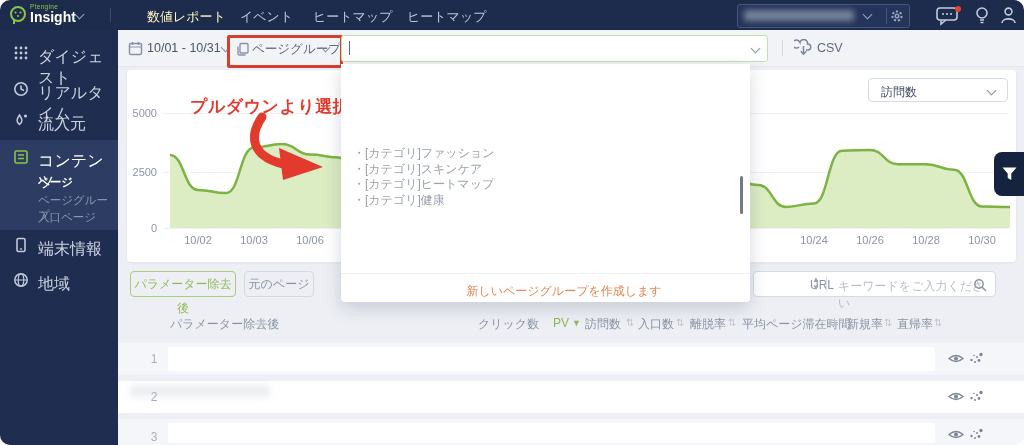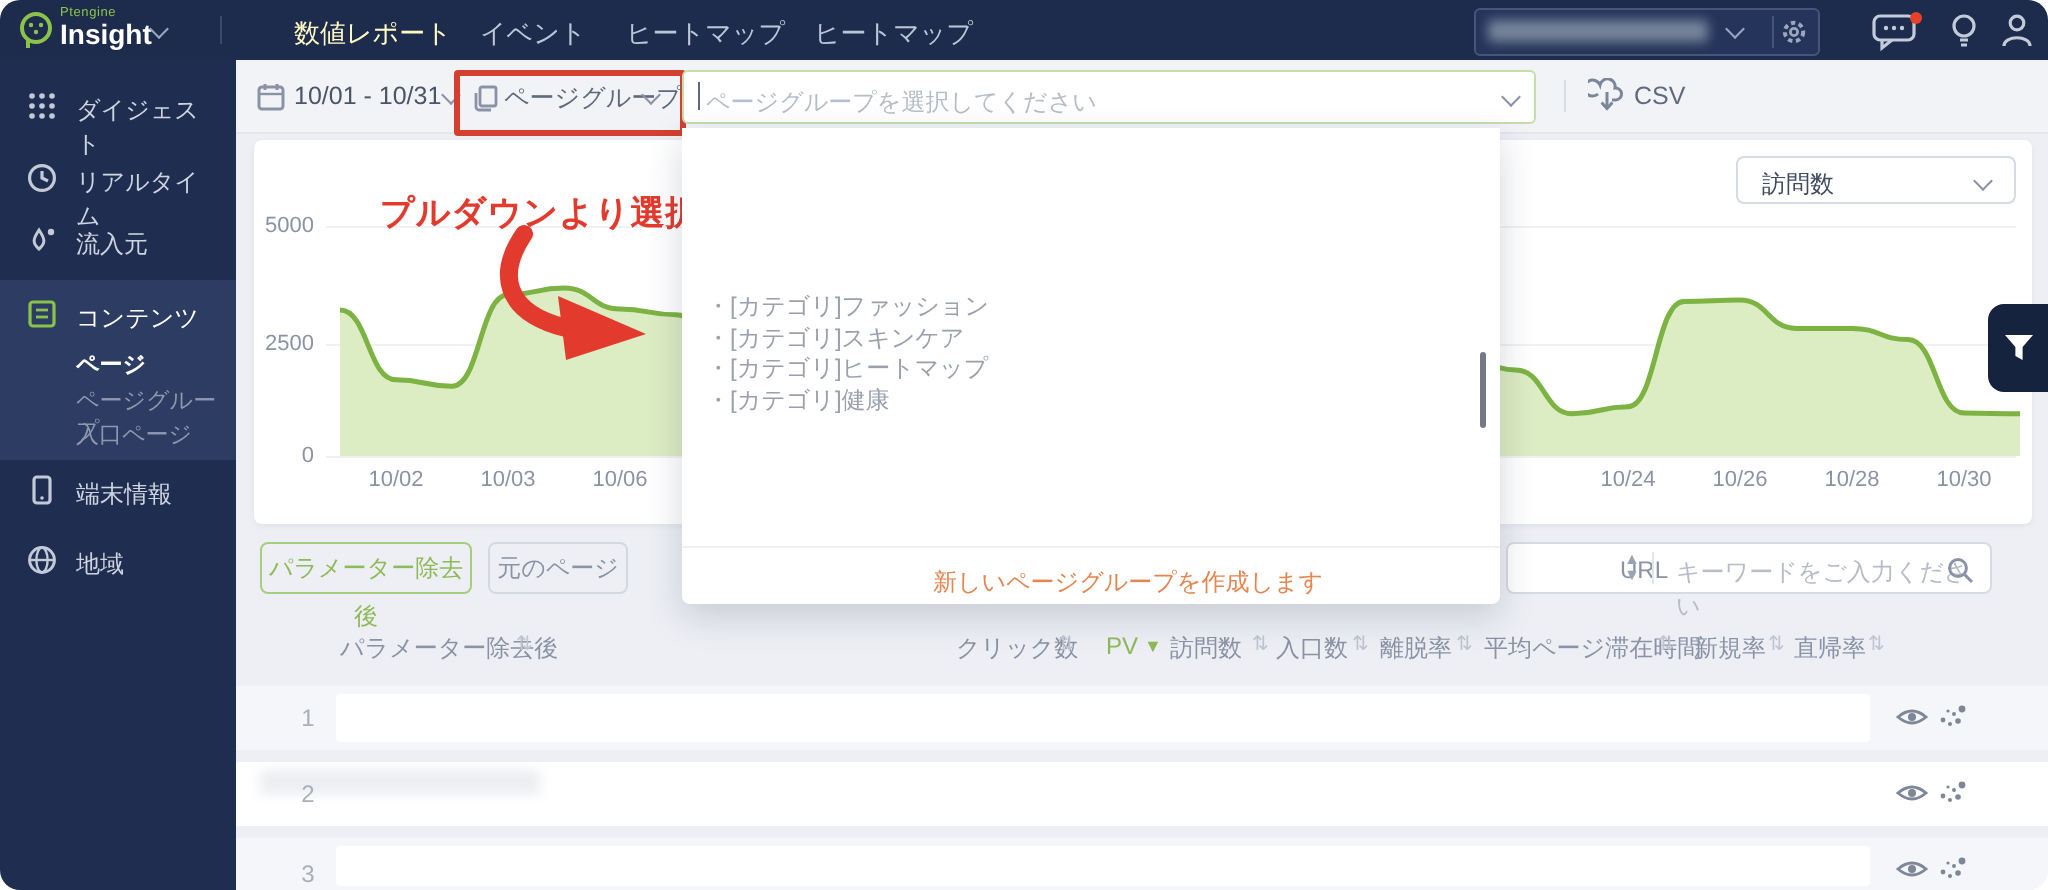--- a/index.html
+++ b/index.html
@@ -13,21 +13,21 @@
   .nav-item{top:8px;font-size:13px;color:#bcc6d8;}
   .nav-item.active{color:#fef9c3;font-weight:400;}
   .nav-0{left:147px}.nav-1{left:240px}.nav-2{left:313px}.nav-3{left:407px}
   .acct-box{left:737px;top:4px;width:171px;height:22px;border:1px solid #46567a;border-radius:3px;background:#24345a;}
   .acct-blur{left:6px;top:5px;width:110px;height:11px;background:#8b98ab;filter:blur(3px);opacity:.8;border-radius:2px;}
   .acct-gear-sep{left:148px;top:3px;width:1px;height:16px;background:#46567a;}
   .chev{display:inline-block;width:6px;height:6px;border-right:1.5px solid #9aa6bd;border-bottom:1.5px solid #9aa6bd;transform:rotate(45deg);}
   .chev.dark{border-color:#8a93a6;}
   
   .sidebar{left:0;top:30px;width:118px;height:415px;background:#1f2e50;z-index:55;}
-  .sb-item{left:0;width:111px;height:20px;color:#cdd4e0;font-size:12px;}
+  .sb-item{left:0;width:111px;height:20px;color:#cdd4e0;font-size:16px;}
   .sb-item .sb-label{position:absolute;left:38px;top:3px;}
   .sb-item svg{position:absolute;left:13px;top:1px;}
   .sb-active-bg{left:0;top:110px;width:118px;height:90px;background:#2c3c63;}
   .sb-sub{left:38px;width:80px;font-size:11.5px;color:#8d97b0;}
   .sb-sub.active{color:#fff;font-weight:700;}
   
   .toolbar{left:118px;top:30px;width:906px;height:36px;background:#f2f3f7;border-bottom:1px solid #e3e6ec;z-index:20;}
   .tb-date-text{left:147px;top:41px;font-size:12.5px;color:#4a5568;z-index:21;}
   .tb-chev1{left:222px;top:44px;z-index:21;}
   .red-box{left:227px;top:35px;width:110px;height:27px;border:3px solid #d43f2f;border-radius:2px;z-index:21;}
@@ -217,21 +217,20 @@
   <div class="abs red-box"></div>
   <svg class="abs" style="left:236px;top:42px;z-index:22" width="14" height="14" viewBox="0 0 14 14">
     <rect x="4" y="1.5" width="8" height="9.5" rx="1" fill="none" stroke="#8a93a6" stroke-width="1.4"></rect>
     <path d="M2 4.5 V11.5 A1.5 1.5 0 0 0 3.5 13 H9.5" fill="none" stroke="#8a93a6" stroke-width="1.4"></path>
   </svg>
   <span class="abs pg-label">ページグループ</span>
   <span class="abs chev dark tb-chev2"></span>
 
   <div class="abs group-select"></div>
   <div class="abs caret-bar"></div>
-  <span class="abs select-ph">ページグループを選択してください</span>
   <span class="abs chev dark sel-chev"></span>
 
   <div class="abs tb-sep"></div>
   <svg class="abs" style="left:794px;top:39px;z-index:21" width="19" height="19" viewBox="0 0 19 19">
     <path d="M5 8 A4 4 0 1 1 6 3.5 A3.5 3.5 0 0 1 13.5 5 A3 3 0 0 1 14 11 H12" fill="none" stroke="#7b8699" stroke-width="1.5"></path>
     <line x1="9.5" y1="7" x2="9.5" y2="15" stroke="#7b8699" stroke-width="1.5"></line>
     <path d="M6.8 12.2 L9.5 15.2 L12.2 12.2" fill="none" stroke="#7b8699" stroke-width="1.5"></path>
   </svg>
   <span class="abs csv-label">CSV</span>
 

